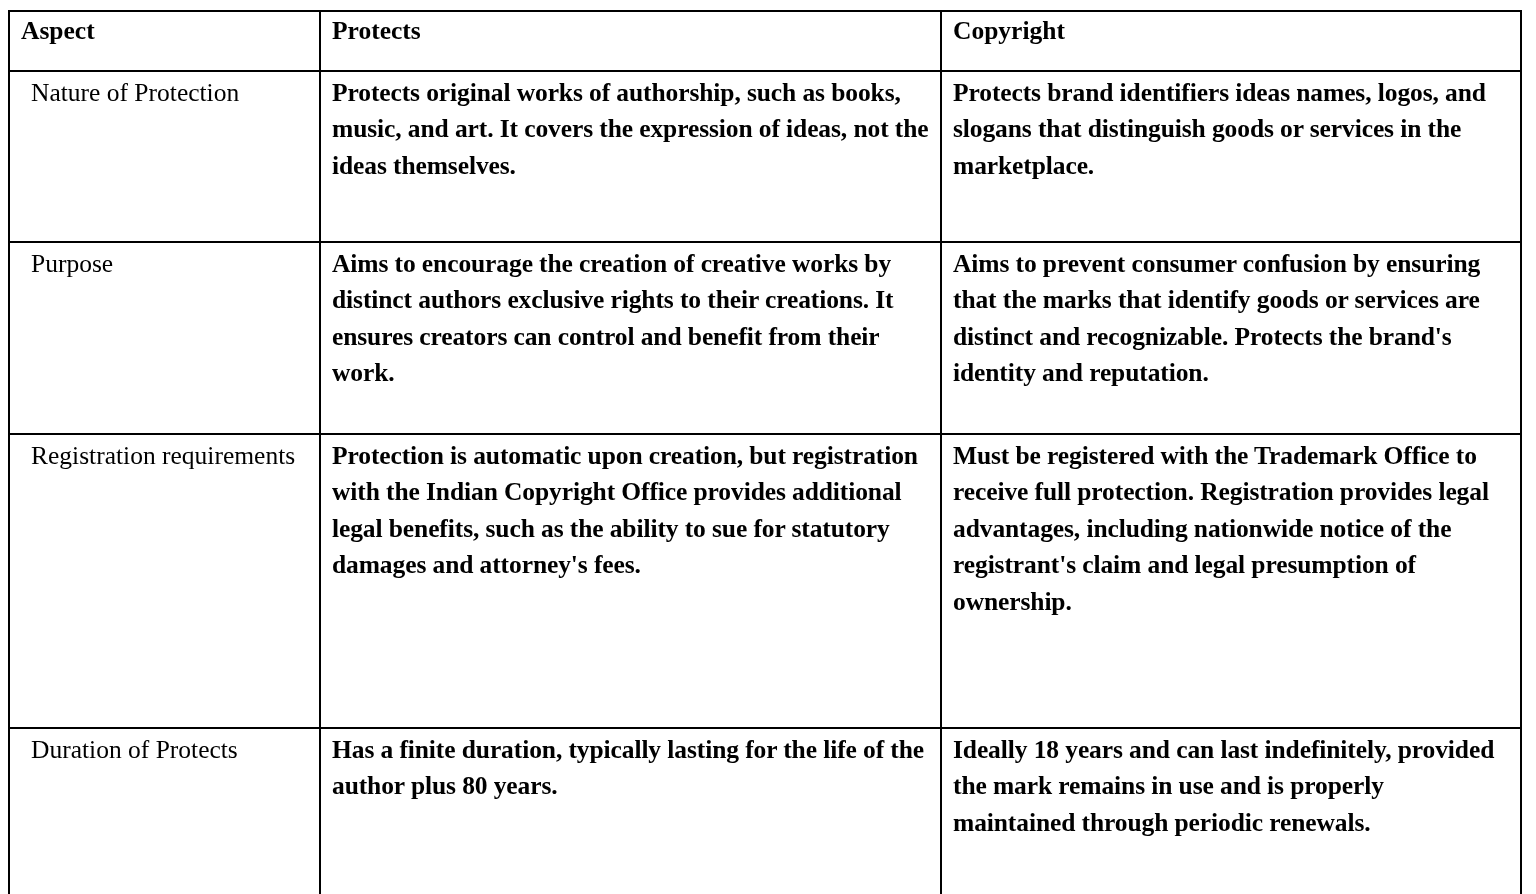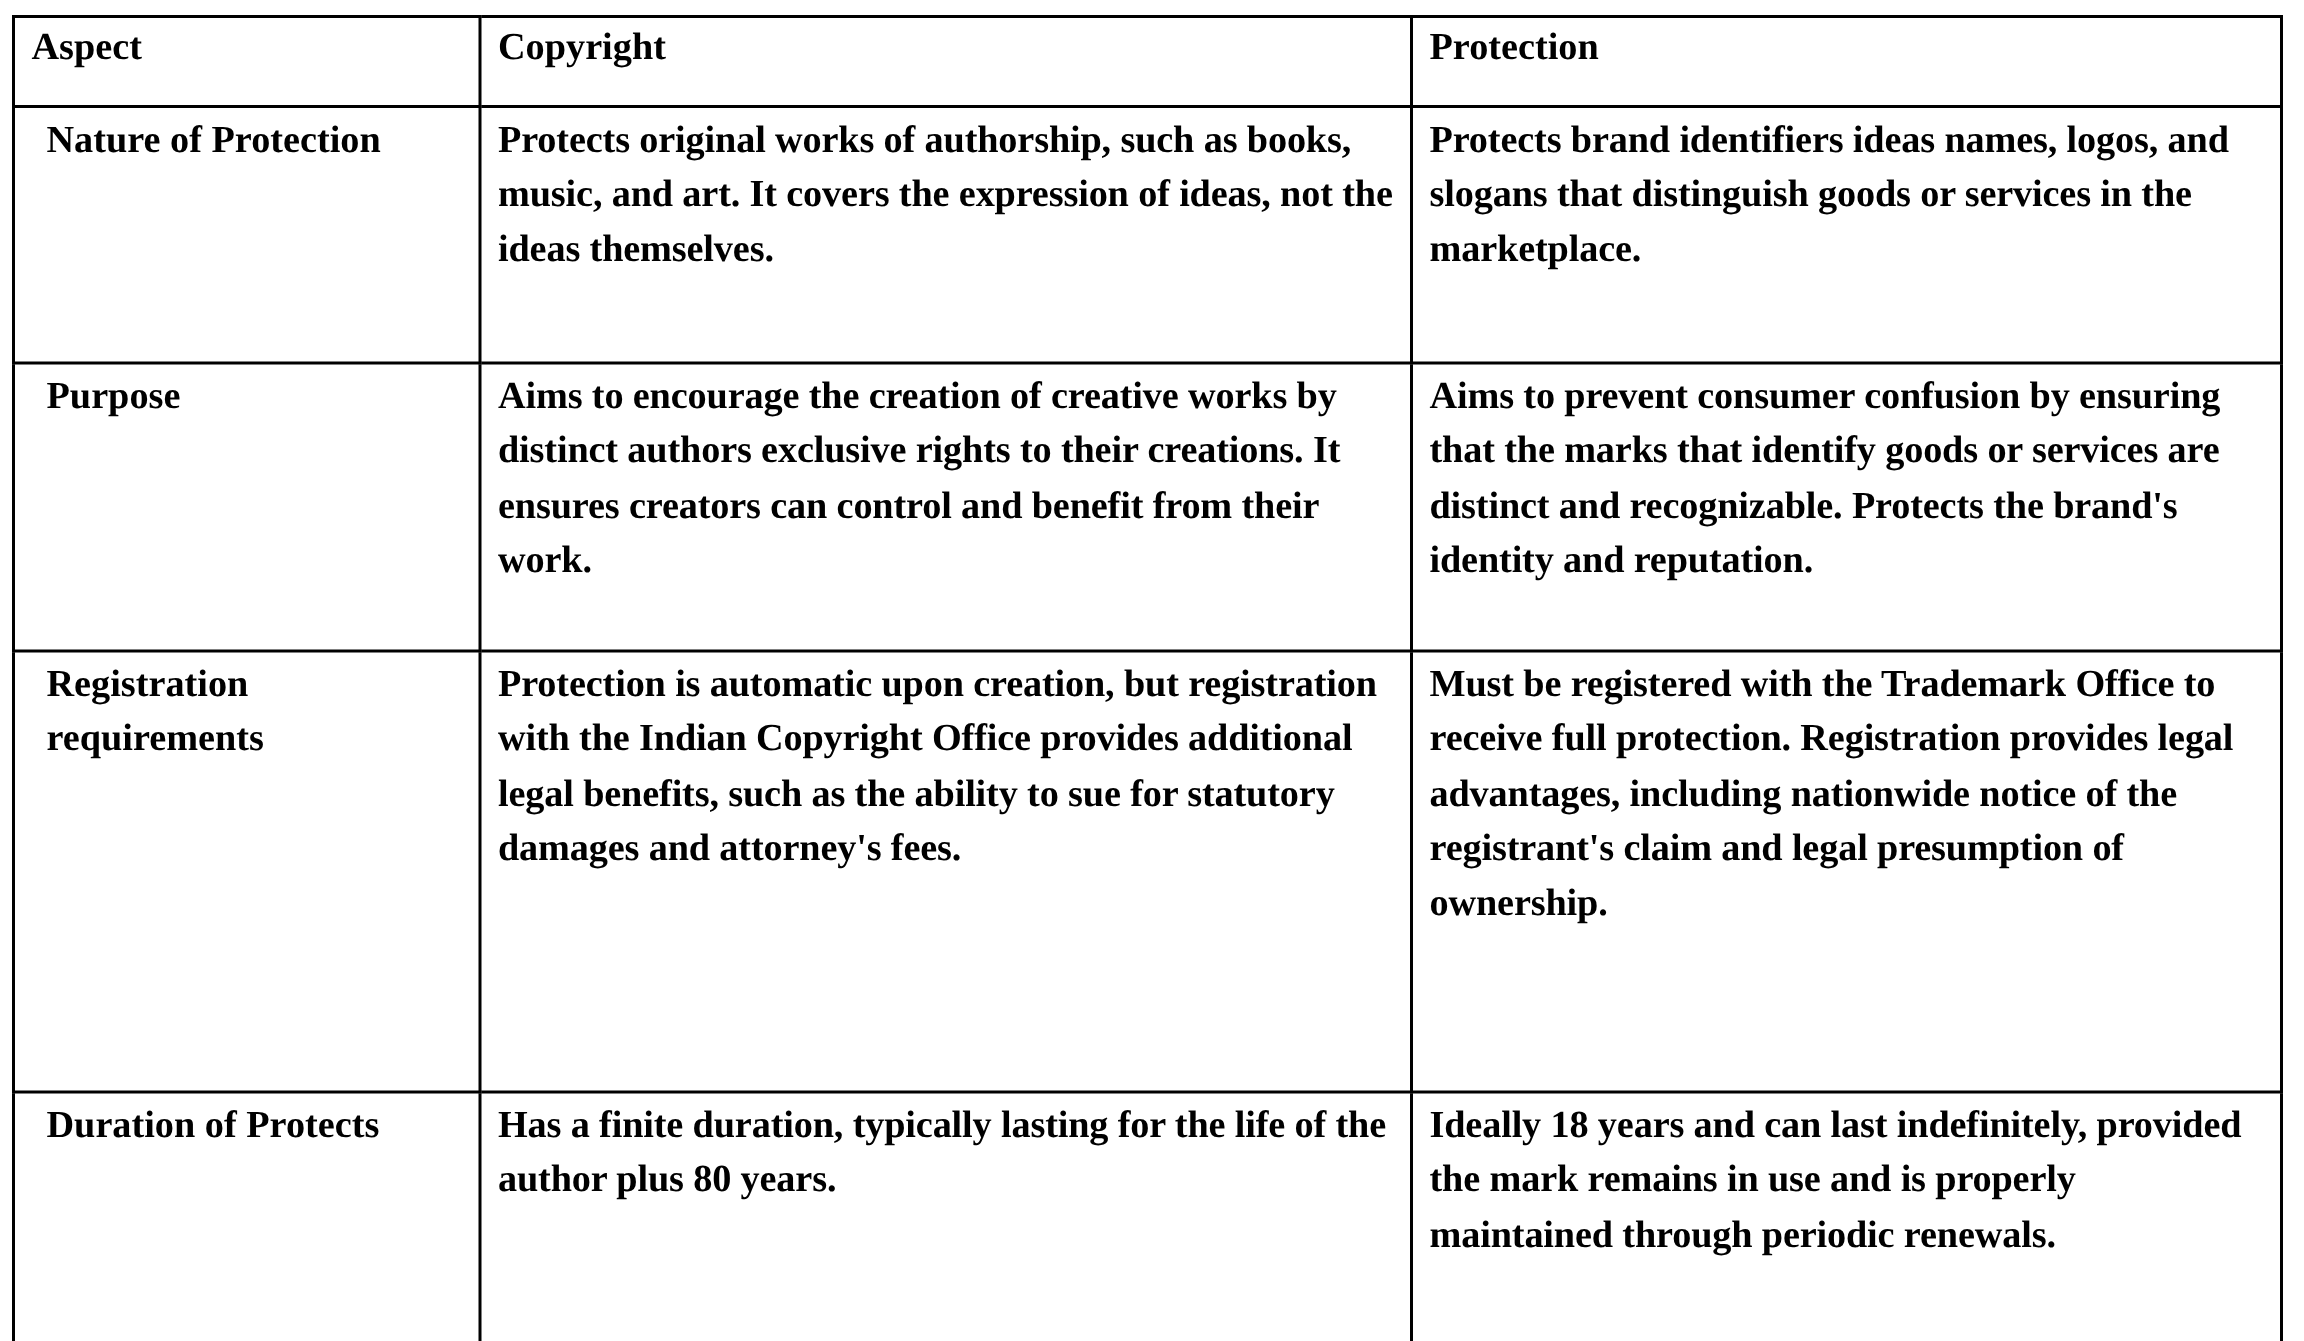--- a/index.html
+++ b/index.html
@@ -55,21 +55,21 @@
 
   table.cmp thead th {
     font-weight: bold;
     height: 34px;
     padding-top: 1px;
     padding-bottom: 20px;
     letter-spacing: 0px;
   }
 
   table.cmp td.aspect-cell {
-    font-weight: bold;
+    font-weight: normal;
     letter-spacing: 0px;
     padding-right: 6px;
     padding-left: 21px;
   }
 
   
   tr.row-0 td { height: 162px; }
   tr.row-1 td { height: 183px; }
   tr.row-2 td { height: 285px; border-radius: 26px; }
   tr.row-3 td { height: 181px; }
@@ -86,22 +86,22 @@
   <div class="table-wrap">
     <table class="cmp">
       <colgroup>
         <col class="c-aspect">
         <col class="c-copyright">
         <col class="c-trademark">
       </colgroup>
       <thead>
         <tr>
           <th>Aspect</th>
+          <th>Protects</th>
           <th>Copyright</th>
-          <th>Protection</th>
         </tr>
       </thead>
       <tbody>
         <tr class="row-0">
           <td class="aspect-cell">
               <span class="cell-text">Nature of Protection</span>
             </td>
           <td>
               <span class="cell-text">Protects original works of authorship, such as books, music, and art. It covers the expression of ideas, not the ideas themselves.</span>
             </td>

